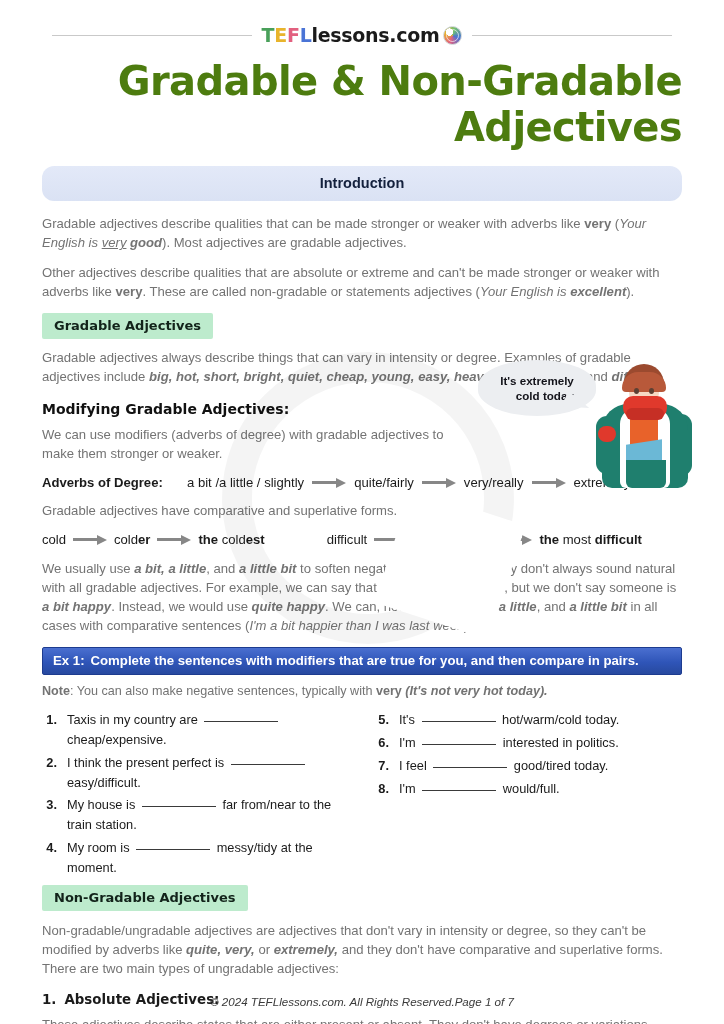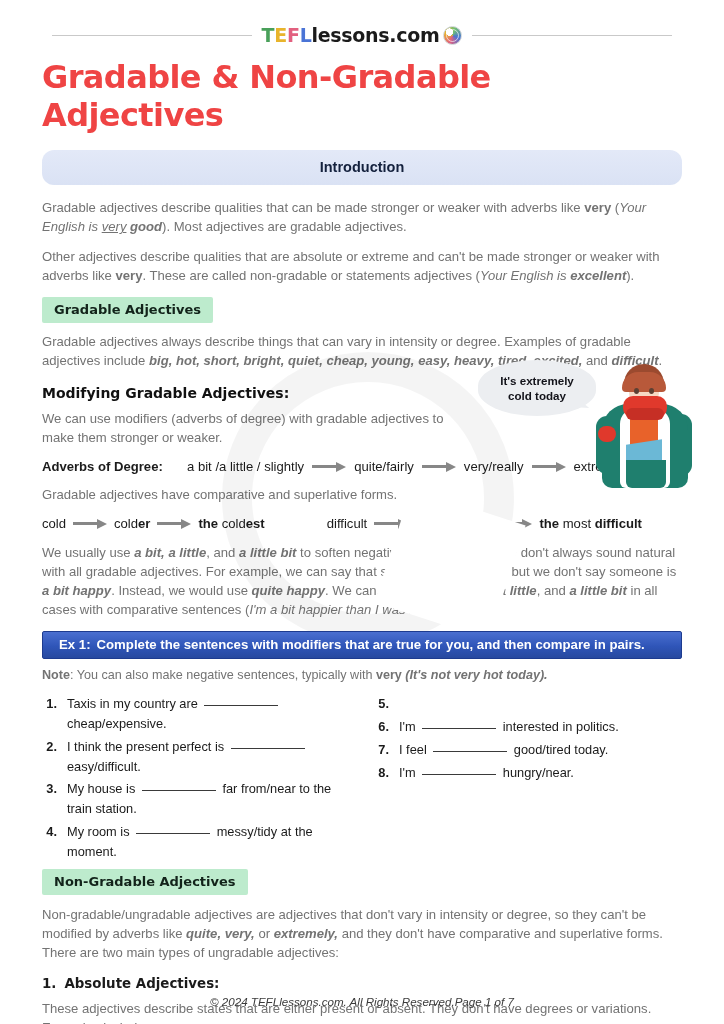--- a/index.html
+++ b/index.html
@@ -57,42 +57,42 @@
       conic-gradient(from 20deg, #6fbf73, #4a74d6, #e2607f, #e8b42c, #6fbf73);
     border: 1px solid #cfd4d8;
     position: relative;
   }
   .globe:after{
     content:""; position:absolute; inset:2px; border-radius:50%;
     border:1px solid rgba(255,255,255,.65);
   }
 
   h1.title {
-    text-align:left; font-family:"DejaVu Sans", sans-serif;
-    font-size: 32px; font-weight: 700; letter-spacing: -.6px;
-    margin: 14px 0 16px; color:#ef4444;
+    text-align:right; font-family:"DejaVu Sans", sans-serif;
+    font-size: 40px; font-weight: 700; letter-spacing: -.6px;
+    margin: 14px 0 16px; color:#4d7c0f;
   }
 
   
   .banner-intro {
     background: linear-gradient(180deg,#e3e9f8 0%, #dae2f4 100%);
     text-align:center; font-size: 14.5px; font-weight: 700;
     color:#14213d; padding: 9px 0 10px; border-radius: 12px;
     margin-bottom: 14px;
   }
   .pill {
     display:inline-block; background:#bdebcd; color:#12231a;
     font-family:"DejaVu Sans", sans-serif;
     font-weight:700; font-size:13px; padding:5px 12px 6px; border-radius:2px;
   }
   .exbar {
     background: linear-gradient(180deg,#4a6fd0 0%,#2f55b8 55%,#27499f 100%);
     border: 1px solid #1d3b8f;
     color:#ffffff; font-weight:700; font-size:13.2px;
-    padding: 5px 16px 6px; border-radius:2px;
+    padding: 5px 10px 6px; border-radius:2px;
     position: relative; z-index: 6;
   }
   .exbar .exlabel { margin-right: 6px; }
 
   
   p, .txt {
     font-size: 13.1px; line-height: 1.45; margin: 0 0 11px;
     color:#737373;
   }
   b, strong { font-weight: 700; }
@@ -127,21 +127,21 @@
     display:flex; align-items:center; font-size:13.1px; margin: 0 0 13px;
   }
   .compare-group { display:flex; align-items:center; gap:7px; }
   .compare-gap { width: 62px; flex:0 0 auto; }
 
   
   .illus { position:absolute; right: 28px; top: 358px; width: 218px; height: 150px; z-index: 4; }
   .bubble {
     position:absolute; left: 0; top: 2px; width: 118px; height: 56px;
     background:#eceef1; border-radius: 50%/46%;
-    display:flex; align-items:center; justify-content:center; text-align:center;
+    display:flex; align-items:center; justify-content:center; text-align:right;
     font-size: 11.6px; font-weight:700; line-height:1.3; color:#13131a; padding: 0 8px;
   }
   .bubble:after{
     content:""; position:absolute; right: 6px; bottom: 4px;
     width:0;height:0;border-left:26px solid #eceef1;
     border-top:8px solid transparent;border-bottom:9px solid transparent;
     transform: rotate(22deg);
   }
   .person { position:absolute; right: 4px; top: 6px; width: 96px; height: 128px; }
   .hair { position:absolute; left:28px; top:0; width:40px; height:26px; background:#9b4a2f; border-radius:20px 20px 6px 6px; }
@@ -306,32 +306,33 @@
         <li>
             <span class="num">4.</span>
             <span><span>My room is </span><span class="blank"></span><span> messy/tidy at the moment.</span></span>
           </li>
       </ol>
     </div>
     <div class="excol">
       <ol class="exlist">
         <li>
             <span class="num">5.</span>
+            <span><span>It's </span><span class="blank"></span><span> hot/warm/cold today.</span></span>
           </li>
         <li>
             <span class="num">6.</span>
             <span><span>I'm </span><span class="blank"></span><span> interested in politics.</span></span>
           </li>
         <li>
             <span class="num">7.</span>
             <span><span>I feel </span><span class="blank"></span><span> good/tired today.</span></span>
           </li>
         <li>
             <span class="num">8.</span>
-            <span><span>I'm </span><span class="blank"></span><span> hungry/near.</span></span>
+            <span><span>I'm </span><span class="blank"></span><span> would/full.</span></span>
           </li>
       </ol>
     </div>
   </div>
 
   <div style="margin:4px 0 11px;">
     <span class="pill">Non-Gradable Adjectives</span>
   </div>
 
   <p><span>Non-gradable/ungradable adjectives are adjectives that don't vary in intensity or degree, so they can't be modified by adverbs like </span><span class="bi">quite, very,</span><span> or </span><span class="bi">extremely,</span><span> and they don't have comparative and superlative forms. There are two main types of ungradable adjectives:</span></p>

